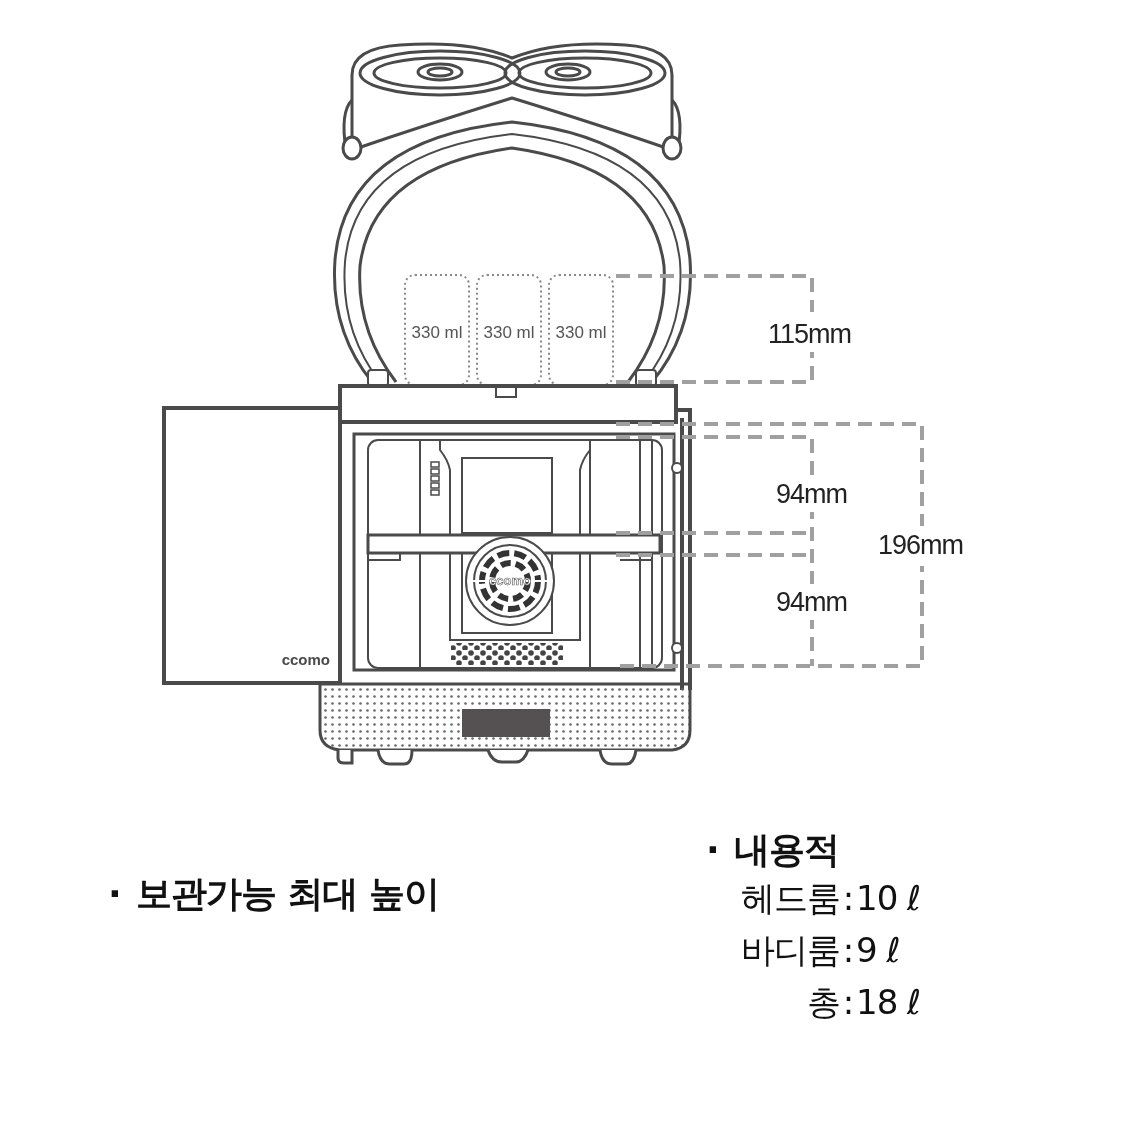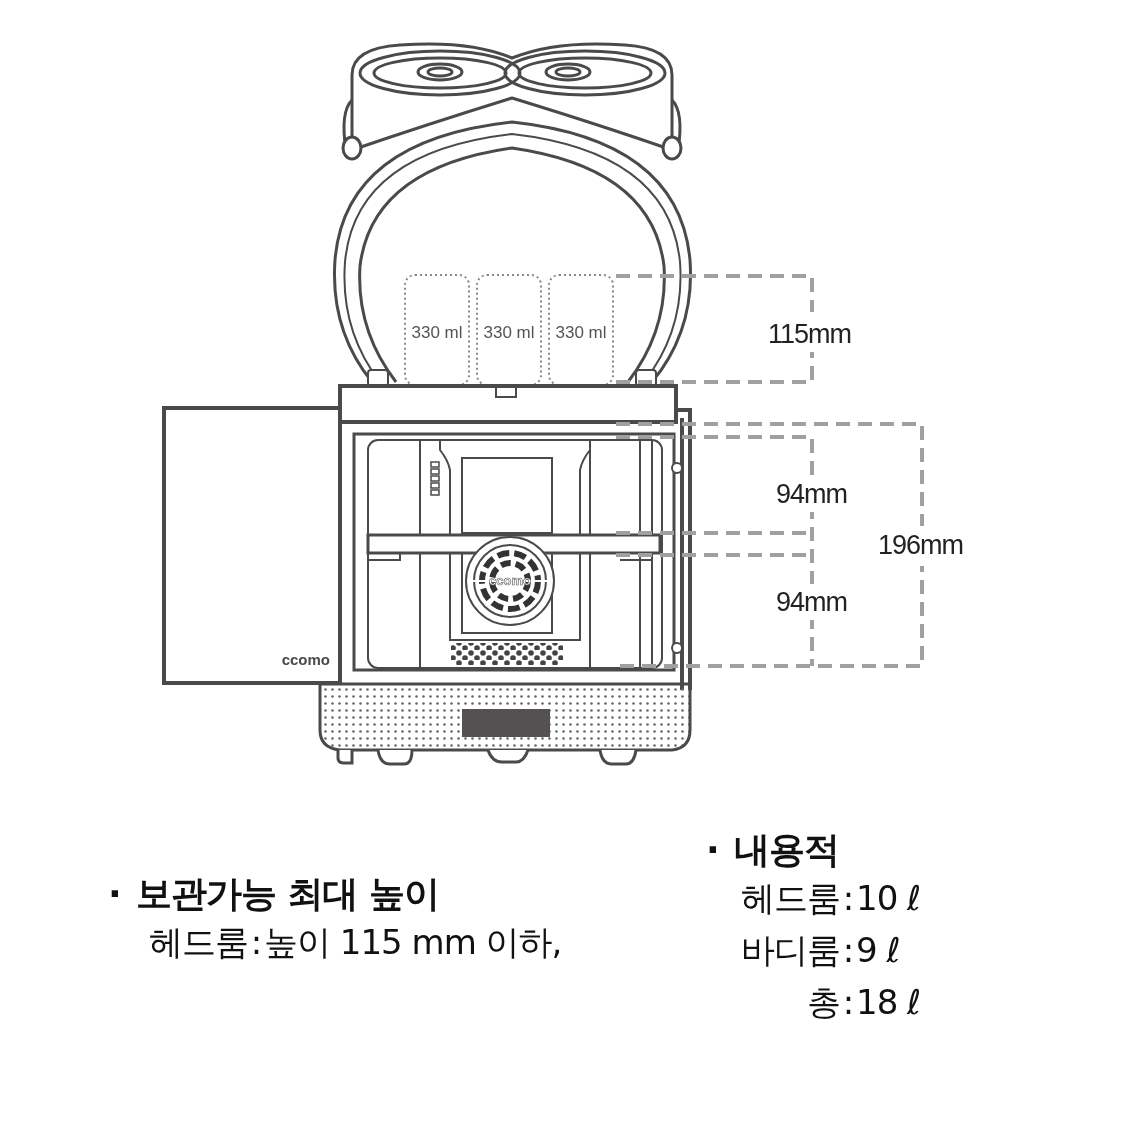--- a/index.html
+++ b/index.html
@@ -141,23 +141,20 @@
     <text x="776" y="611">94mm</text>
     <rect x="874" y="526" width="104" height="40" fill="#fff"></rect>
     <text x="878" y="554">196mm</text>
   </g>
 </svg>
 
 <div id="spec-height" class="spec-block">
   <div class="spec-heading">
     <span class="bullet">·</span><span>보관가능 최대 높이</span>
   </div>
-  <div class="spec-line">
-    <span class="label">헤드룸</span><span class="colon">:</span><span>높이 115 mm 이하,</span>
-  </div>
 </div>
 
 <div id="spec-capacity" class="spec-block">
   <div class="spec-heading">
     <span class="bullet">·</span><span>내용적</span>
   </div>
   <div class="spec-line">
     <span class="label">헤드룸</span><span class="colon">:</span><span>10 ℓ</span>
   </div>
   <div class="spec-line">

